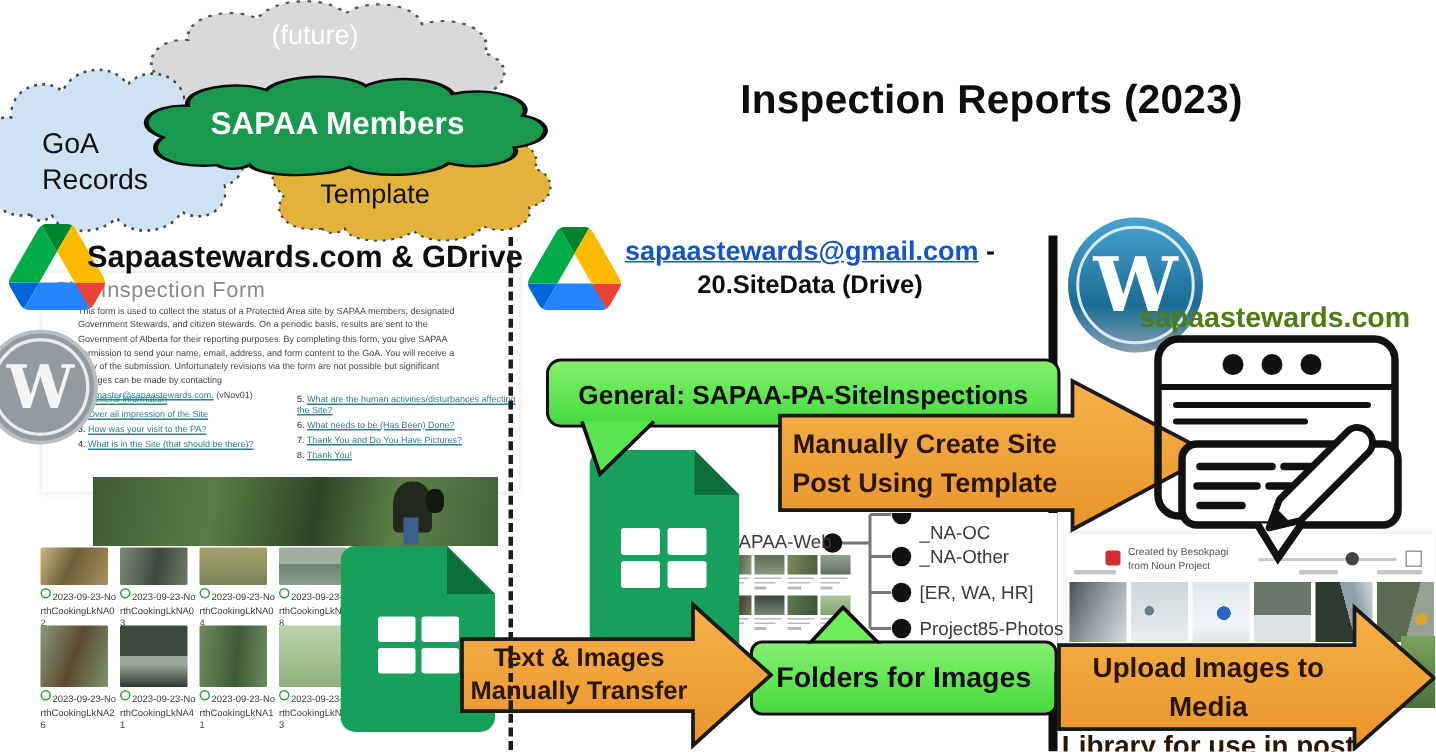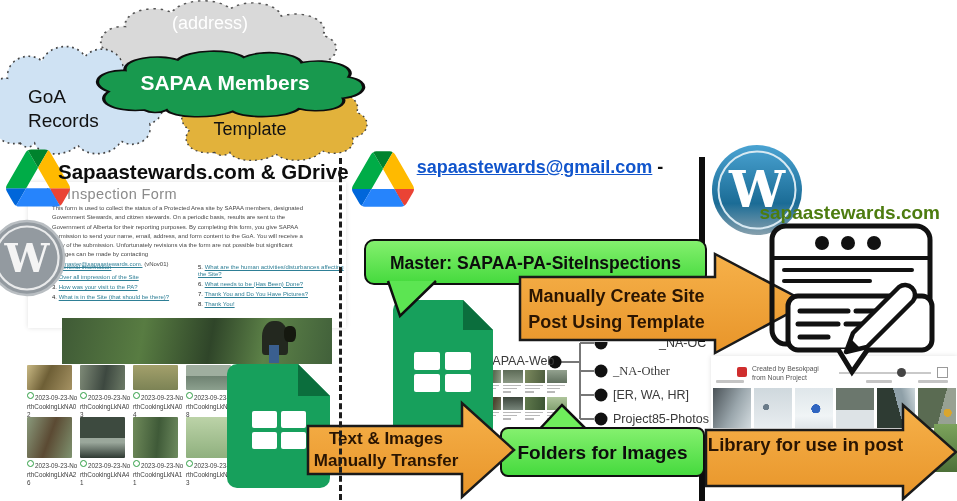--- a/index.html
+++ b/index.html
@@ -60,30 +60,31 @@
 <svg class="abs" style="left:0;top:0;" width="400" height="175" viewBox="0 0 400 175">
   <defs>
     <path id="cloudBase" d="M38,88 C14,92 2,74 12,60 C-4,48 6,26 24,28 C22,10 48,2 62,12 C70,-4 100,-6 110,8 C122,-4 148,0 152,16 C172,8 192,22 186,38 C202,44 200,66 182,70 C186,86 164,94 150,86 C142,100 112,102 102,90 C88,102 58,100 54,88 C48,94 42,92 38,88 Z"></path>
   </defs>
   <use href="#cloudBase" transform="translate(96,2) scale(1.22,0.88)" fill="#d9d9d9" stroke="#555" stroke-width="1.6" stroke-dasharray="2 4" vector-effect="non-scaling-stroke"></use>
   <use href="#cloudBase" transform="translate(-14,48) scale(0.9,1.08)" fill="#cfe2f3" stroke="#444" stroke-width="1.6" stroke-dasharray="2 4" vector-effect="non-scaling-stroke"></use>
   <use href="#cloudBase" transform="translate(178,82) scale(0.96,0.8)" fill="#e2b23b" stroke="#444" stroke-width="1.6" stroke-dasharray="2 4" vector-effect="non-scaling-stroke"></use>
   <use href="#cloudBase" transform="translate(92,52) scale(1.38,0.66)" fill="#18994e" stroke="#0d0d0d" stroke-width="2.4" vector-effect="non-scaling-stroke"></use>
 </svg>
 <div class="cloudtxt" style="left:120px;top:12px;width:180px;font-size:18px;color:#fff;">
-    <div>(address)</div>
+    <div>(future)</div>
 </div>
 <div class="cloudtxt" style="left:28px;top:85px;width:80px;font-size:19px;color:#111;text-align:left;">
   <div>GoA</div>
     <div>Records</div>
 </div>
 <div class="cloudtxt" style="left:110px;top:70px;width:230px;font-size:21px;font-weight:bold;color:#fff;">SAPAA Members</div>
 <div class="cloudtxt" style="left:195px;top:118px;width:110px;font-size:18px;color:#111;">Template</div>
 
 <div class="abs title" style="left:378px;top:50px;width:566px;">
+  <div>Inspection Reports (2023)</div>
 </div>
 
 <div class="abs card" style="left:28px;top:182px;width:318px;height:146px;"></div>
 <div class="abs formtitle" style="left:36px;top:186px;">Site Inspection Form</div>
 <div class="abs formbody" style="left:52px;top:204px;width:255px;">
   <span>This form is used to collect the status of a Protected Area site by SAPAA members, designated Government Stewards, and citizen stewards. On a periodic basis, results are sent to the Government of Alberta for their reporting purposes. By completing this form, you give SAPAA permission to send your name, email, address, and form content to the GoA. You will receive a copy of the submission. Unfortunately revisions via the form are not possible but significant changes can be made by contacting</span>
   <br><a class="teal" href="#">webmaster@sapaastewards.com.</a><span> (vNov01)</span>
 </div>
 <div class="abs toc" style="left:52px;top:264px;width:142px;">
   <div class="item"><span>1.</span> <a class="teal" href="#">General information</a></div>
@@ -167,20 +168,21 @@
 <svg class="abs" style="left:352px;top:151px;" width="62" height="56" viewBox="0 0 87.3 78">
   <path d="m6.6 66.85 3.85 6.65c.8 1.4 1.95 2.5 3.3 3.3l13.75-23.8h-27.5c0 1.55.4 3.1 1.2 4.5z" fill="#0066da"></path>
   <path d="m43.65 25-13.75-23.8c-1.35.8-2.5 1.9-3.3 3.3l-25.4 44a9.06 9.06 0 0 0 -1.2 4.5h27.5z" fill="#00ac47"></path>
   <path d="m73.55 76.8c1.35-.8 2.5-1.9 3.3-3.3l1.6-2.75 7.65-13.25c.8-1.4 1.2-2.95 1.2-4.5h-27.5l5.85 11.5z" fill="#ea4335"></path>
   <path d="m43.65 25 13.75-23.8c-1.35-.8-2.9-1.2-4.5-1.2h-18.5c-1.6 0-3.15.45-4.5 1.2z" fill="#00832d"></path>
   <path d="m59.8 53h-32.3l-13.75 23.8c1.35.8 2.9 1.2 4.5 1.2h50.8c1.6 0 3.15-.45 4.5-1.2z" fill="#2684fc"></path>
   <path d="m73.4 26.5-12.7-22c-.8-1.4-1.95-2.5-3.3-3.3l-13.75 23.8 16.15 28h27.45c0-1.55-.4-3.1-1.2-4.5z" fill="#ffba00"></path>
 </svg>
 <div class="abs h-mid" style="left:404px;top:156px;width:272px;">
   <a href="#">sapaastewards@gmail.com</a><span> -</span>
+  <div style="font-size:17px;">20.SiteData (Drive)</div>
 </div>
 
 <div class="abs" style="left:699px;top:157px;width:6px;height:344px;background:#0d0d0d;"></div>
 
 <svg class="abs" style="left:710px;top:143px;" width="94" height="94" viewBox="0 0 94 94">
   <defs>
       <linearGradient id="wpb" x1="0" y1="0" x2="0" y2="1">
     <stop offset="0" stop-color="#4aa3d2"></stop>
         <stop offset="0.65" stop-color="#1b6c96"></stop>
         <stop offset="1" stop-color="#87a0ad"></stop>
@@ -220,22 +222,22 @@
   </g>
   <g fill="#111">
     <circle cx="78" cy="20" r="6.5"></circle>
     <circle cx="124" cy="1" r="6.5"></circle>
       <circle cx="124" cy="29" r="6.5"></circle>
     <circle cx="124" cy="53" r="6.5"></circle>
       <circle cx="124" cy="77" r="6.5"></circle>
   </g>
 </svg>
 <div class="abs tree-label" style="left:484px;top:354px;font-weight:500;">SAPAA-Web</div>
-<div class="abs tree-label" style="left:613px;top:336px;margin-left:46px;">_NA-OC</div>
-<div class="abs tree-label" style="left:613px;top:364px;font-family:Liberation Serif, serif;">_NA-Other</div>
+<div class="abs tree-label" style="left:613px;top:348px;">_NA-OC</div>
+<div class="abs tree-label" style="left:613px;top:364px;">_NA-Other</div>
 <div class="abs tree-label" style="left:613px;top:388px;">[ER, WA, HR]</div>
 <div class="abs tree-label" style="left:613px;top:412px;">Project85-Photos</div>
 
 <div class="abs" style="left:481px;top:370px;width:20px;">
     <div class="mimg"></div>
     <div class="mbar" style="width:18px;"></div>
     <div class="mbar" style="width:15px;"></div>
     <div class="mbar" style="width:9px;"></div>
   </div>
 <div class="abs" style="left:503px;top:370px;width:20px;">
@@ -285,21 +287,21 @@
   <path d="M10,0 h60 l30,30 v105 a10,10 0 0 1 -10,10 h-80 a10,10 0 0 1 -10,-10 v-125 a10,10 0 0 1 10,-10 z" fill="#17a05c"></path>
   <path d="M70,0 l30,30 h-30 z" fill="#0b6e3d"></path>
   <g fill="#fff">
     <rect x="21" y="52" width="26" height="18" rx="2"></rect>
       <rect x="52" y="52" width="26" height="18" rx="2"></rect>
     <rect x="21" y="74" width="26" height="18" rx="2"></rect>
       <rect x="52" y="74" width="26" height="18" rx="2"></rect>
   </g>
 </svg>
 
-<div class="abs callout" style="left:364px;top:239px;width:339px;height:42px;line-height:44px;font-size:17.5px;">Master: SAPAA-PA-SiteInspections</div>
+<div class="abs callout" style="left:364px;top:239px;width:339px;height:42px;line-height:44px;font-size:17.5px;">General: SAPAA-PA-SiteInspections</div>
 <svg class="abs" style="left:380px;top:280px;" width="70" height="42" viewBox="0 0 70 42">
   <path d="M8,1 L20,36 L56,1" fill="#5ce552" stroke="#0f0f0f" stroke-width="2.5"></path>
 </svg>
 
 <svg class="abs" style="left:528px;top:402px;" width="70" height="32" viewBox="0 0 70 32">
   <path d="M8,31 L34,3 L62,31" fill="#6fee5c" stroke="#0f0f0f" stroke-width="2.5"></path>
 </svg>
 <div class="abs callout" style="left:500px;top:427px;width:201px;height:46px;line-height:48px;font-size:19px;border-radius:8px;">Folders for Images</div>
 
 <svg class="abs" style="left:0;top:0;" width="957" height="501" viewBox="0 0 957 501">
@@ -315,20 +317,21 @@
 </svg>
 <div class="abs arrtxt" style="left:520px;top:283px;width:193px;font-size:18px;line-height:26px;">
   <div>Manually Create Site</div>
     <div>Post Using Template</div>
 </div>
 <div class="abs arrtxt" style="left:308px;top:428px;width:156px;font-size:17px;line-height:22px;">
   <div>Text &amp; Images</div>
     <div>Manually Transfer</div>
 </div>
 <div class="abs arrtxt" style="left:706px;top:432px;width:199px;font-size:18.5px;line-height:26px;">
+  <div>Upload Images to Media</div>
     <div>Library for use in post</div>
 </div>
 
 <svg class="abs" style="left:730px;top:218px;" width="227" height="165" viewBox="0 0 227 165">
   <rect x="42" y="8" width="158" height="118" rx="14" fill="none" stroke="#111" stroke-width="5"></rect>
   <circle cx="92" cy="25" r="7" fill="#111"></circle>
   <circle cx="118" cy="25" r="7" fill="#111"></circle>
   <circle cx="144" cy="25" r="7" fill="#111"></circle>
   <line x1="44" y1="40" x2="198" y2="40" stroke="#111" stroke-width="4"></line>
   <line x1="54" y1="52" x2="182" y2="52" stroke="#111" stroke-width="4" stroke-linecap="round"></line>

